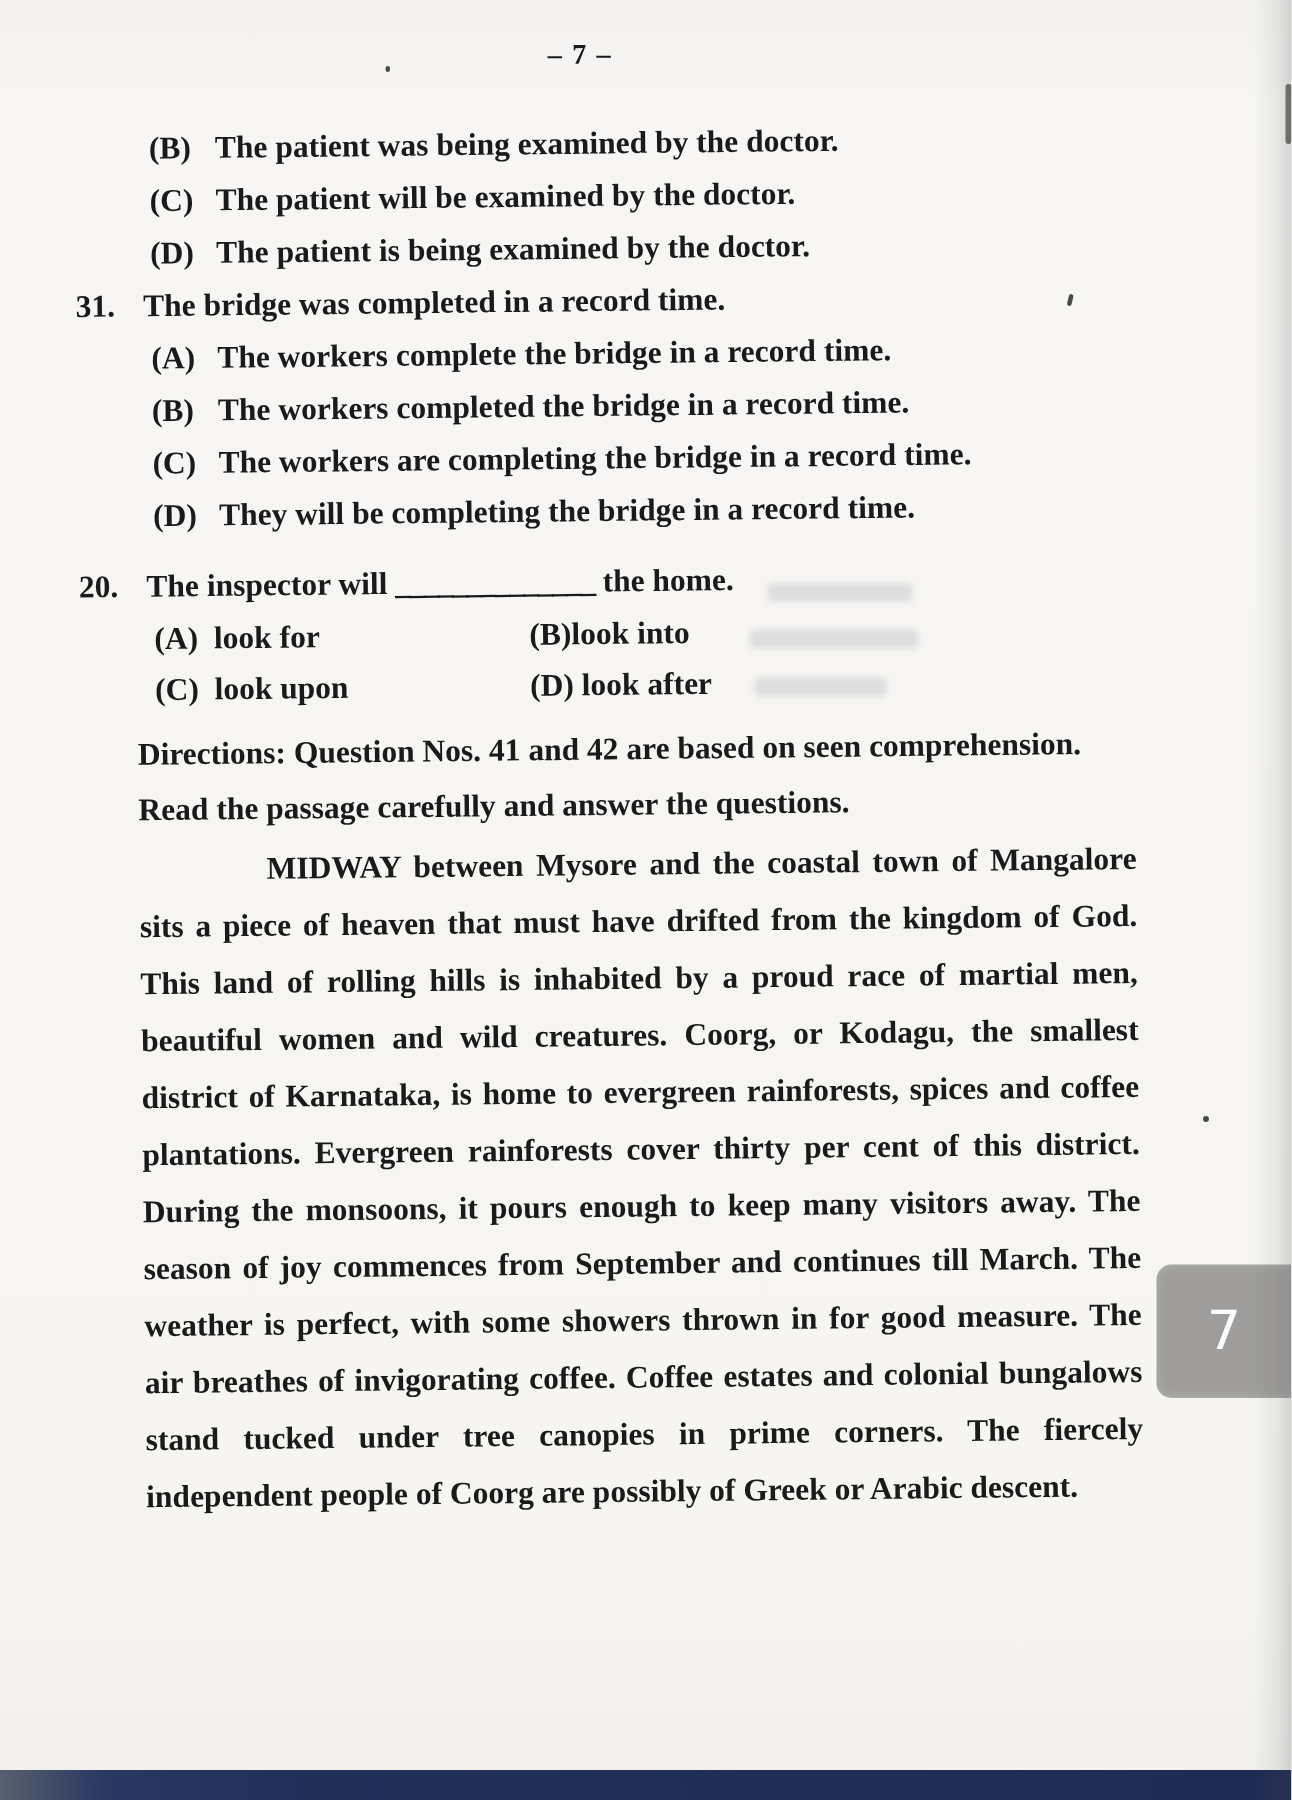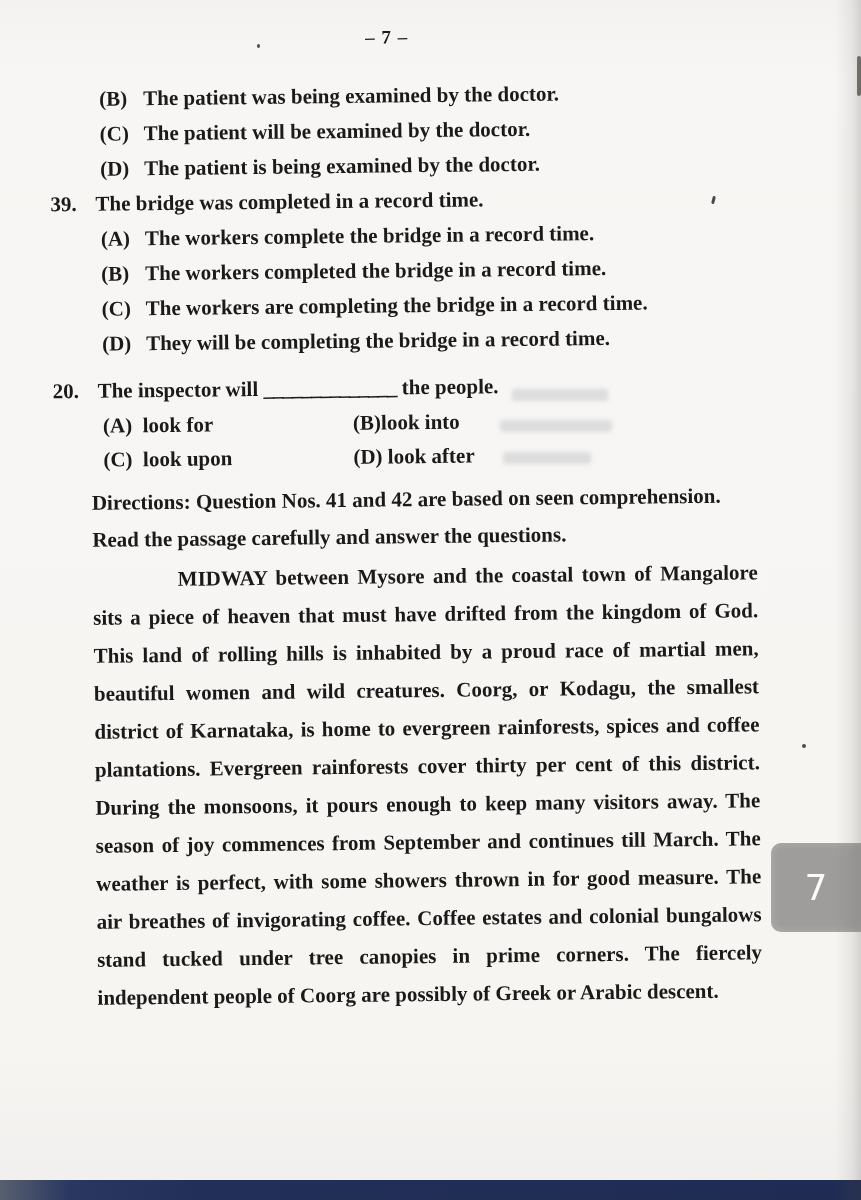--- a/index.html
+++ b/index.html
@@ -81,42 +81,42 @@
         <span class="opt-label">(B)</span><span class="opt-text">The patient was being examined by the doctor.</span>
       </div>
       <div class="opt-row">
         <span class="opt-label">(C)</span><span class="opt-text">The patient will be examined by the doctor.</span>
       </div>
       <div class="opt-row">
         <span class="opt-label">(D)</span><span class="opt-text">The patient is being examined by the doctor.</span>
       </div>
 
       <div class="q-row">
-        <span class="q-num">39.</span>
+        <span class="q-num">31.</span>
           <span class="q-stem">The bridge was completed in a record time.</span>
       </div>
       <div class="opt-row">
         <span class="opt-label">(A)</span><span class="opt-text">The workers complete the bridge in a record time.</span>
       </div>
       <div class="opt-row">
         <span class="opt-label">(B)</span><span class="opt-text">The workers completed the bridge in a record time.</span>
       </div>
       <div class="opt-row">
         <span class="opt-label">(C)</span><span class="opt-text">The workers are completing the bridge in a record time.</span>
       </div>
       <div class="opt-row">
         <span class="opt-label">(D)</span><span class="opt-text">They will be completing the bridge in a record time.</span>
       </div>
 
       <div class="q-row q40row">
         <span class="q-num">20.</span>
         <span class="q-stem">
           <span>The inspector will</span>
           <span class="blank">______________</span>
-          <span>the people.</span>
+          <span>the home.</span>
         </span>
       </div>
       <div class="q40-grid">
         <span class="q40-opt">(A)  look for</span>
         <span class="q40-opt">(B)look into</span>
         <span class="q40-opt">(C)  look upon</span>
         <span class="q40-opt">(D) look after</span>
       </div>
 
       <p class="directions">Directions: Question Nos. 41 and 42 are based on seen comprehension.</p>

